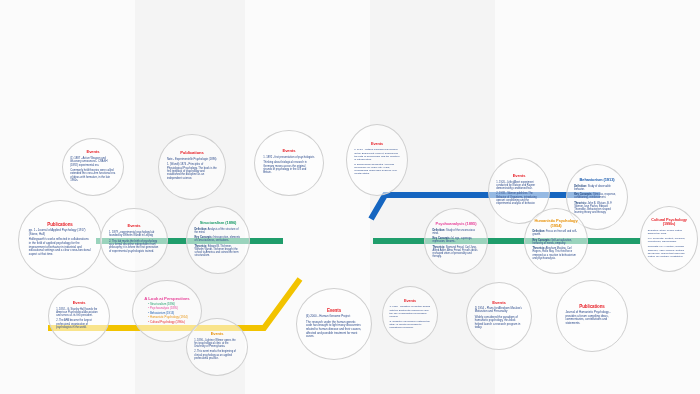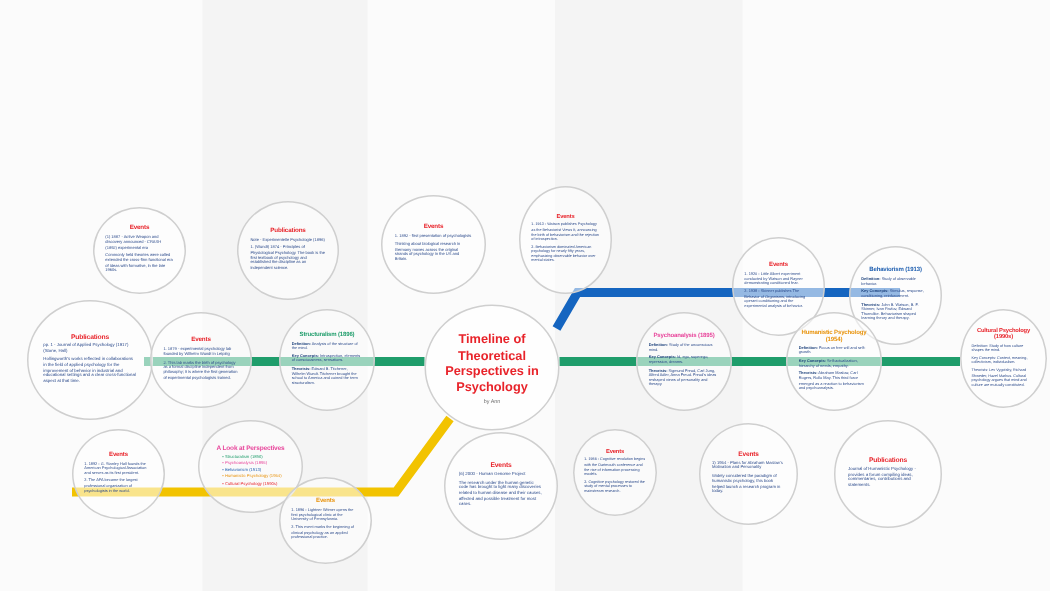--- a/index.html
+++ b/index.html
@@ -115,26 +115,20 @@
   <svg id="lines" viewBox="0 0 700 394">
 
     <path fill="none" stroke="#1565c0" stroke-width="6" d="M 371 219 L 385 195 L 520 195 L 600 195"></path>
 
     <path fill="none" stroke="#1f9d6b" stroke-width="6" d="M 96 241 L 283 241"></path>
     <path fill="none" stroke="#1f9d6b" stroke-width="6" d="M 373 241 L 640 241"></path>
 
     <path fill="none" stroke="#f2c300" stroke-width="6" d="M 300 279 L 264 328 L 110 328 L 48 328"></path>
   </svg>
 
-  <div id="center-node">
-    <div class="ct">
-      <div class="ct-title">Timeline of Theoretical Perspectives in Psychology</div>
-      <div class="ct-sub">by Ann</div>
-    </div>
-  </div>
 
 <div class="node" style="left: 18px; top: 200px; width: 84px; height: 80px;">
       <div class="node-inner">
         <div class="n-title" style="font-size: 4.495px;">Publications</div>
         <div class="n-body" style="font-size: 2.9px;">
           <p>pp. 1 - Journal of Applied Psychology (1917) (Stone, Hall)</p>
           <p>Hollingworth's works reflected in collaborations in the field of applied psychology for the improvement of behavior in industrial and educational settings and a clear cross-functional aspect at that time.</p>
         </div>
       </div>
     </div>

